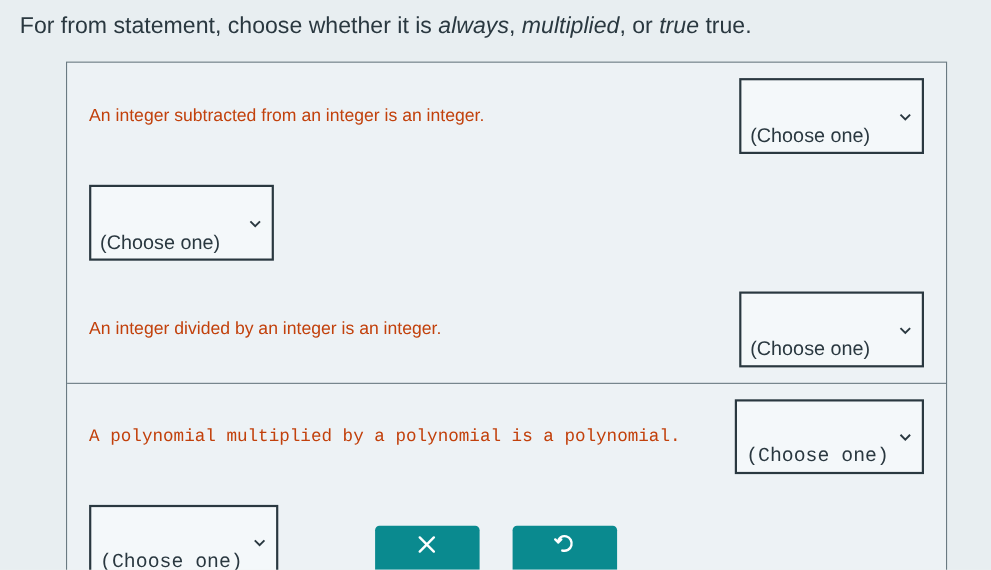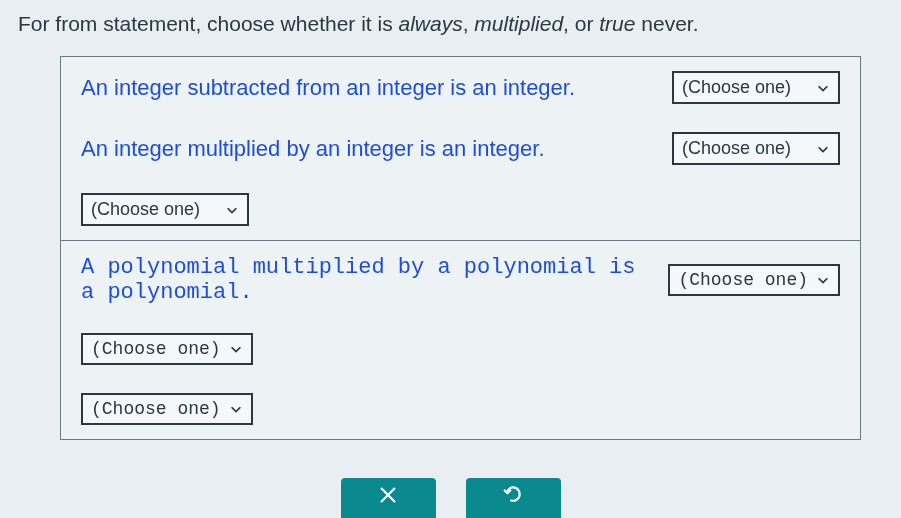--- a/index.html
+++ b/index.html
@@ -31,38 +31,39 @@
       font-family: Liberation Mono, monospace;
     }
     .row {
       display: flex;
       align-items: center;
       justify-content: space-between;
       padding: 14px 20px;
       min-height: 58px;
     }
     .stmt {
-      font-size: 22px;
-      color: #1d4ed8;
+      font-size: 16px;
+      color: #c2410c;
       flex: 1;
       padding-right: 8px;
     }
     .dropdown {
       border: 2px solid #2a3840;
       background: #f4f8fa;
       display: flex;
       align-items: center;
       padding: 4px 8px 4px 8px;
       min-width: 168px;
       justify-content: space-between;
       cursor: pointer;
     }
     .dropdown-label {
       font-size: 18px;
       color: #2a3840;
+      margin-top: 36px;
     }
     .chev {
       margin-left: 8px;
       display: inline-flex;
     }
     .chev svg { width: 14px; height: 14px; }
     .chev path { stroke: #2a3840; stroke-width: 2; fill: none; }
     .btnbar {
       position: absolute;
       bottom: 0;
@@ -87,48 +88,48 @@
       cursor: pointer;
       border: none;
     }
     .btn svg { width: 22px; height: 22px; }
     .btn path { stroke: #fff; stroke-width: 2.4; fill: none; stroke-linecap: round; stroke-linejoin: round; }
   </style>
 </head>
 <body>
 
 <div class="instruction">
-  <span>For from statement, choose whether it is </span><span class="emph">always</span><span>, </span><span class="emph">multiplied</span><span>, or </span><span class="emph">true</span><span> never.</span>
+  <span>For from statement, choose whether it is </span><span class="emph">always</span><span>, </span><span class="emph">multiplied</span><span>, or </span><span class="emph">true</span><span> true.</span>
 </div>
 
 <div class="panel">
   <div class="section">
     <div class="row">
       <div class="stmt">An integer subtracted from an integer is an integer.</div>
       <div class="dropdown">
         <span class="dropdown-label">(Choose one)</span>
         <span class="chev">
             <svg viewBox="0 0 16 16">
               <path d="M3 6 L8 11 L13 6"></path>
             </svg>
           </span>
       </div>
     </div>
     <div class="row">
-      <div class="stmt">An integer multiplied by an integer is an integer.</div>
       <div class="dropdown">
         <span class="dropdown-label">(Choose one)</span>
         <span class="chev">
             <svg viewBox="0 0 16 16">
               <path d="M3 6 L8 11 L13 6"></path>
             </svg>
           </span>
       </div>
     </div>
     <div class="row">
+      <div class="stmt">An integer divided by an integer is an integer.</div>
       <div class="dropdown">
         <span class="dropdown-label">(Choose one)</span>
         <span class="chev">
             <svg viewBox="0 0 16 16">
               <path d="M3 6 L8 11 L13 6"></path>
             </svg>
           </span>
       </div>
     </div>
   </div>

